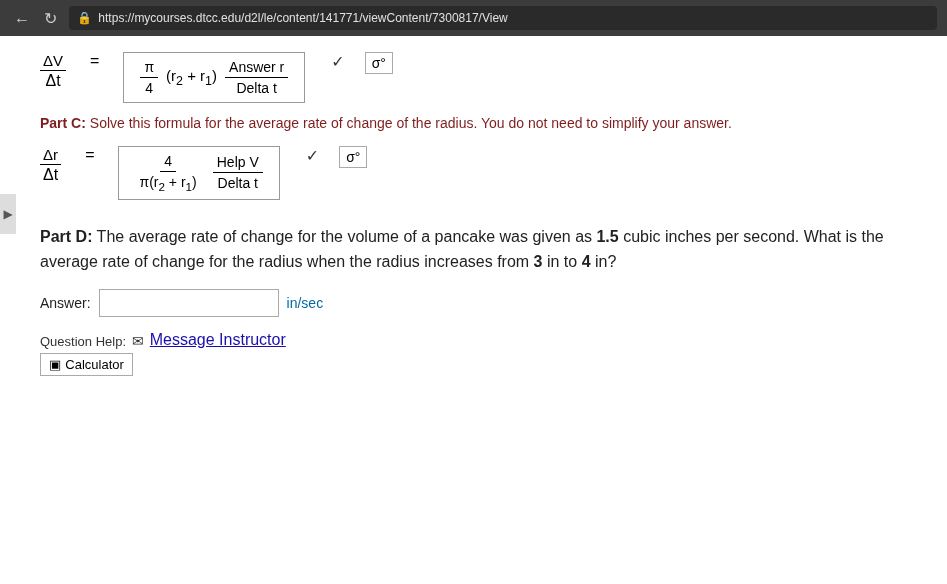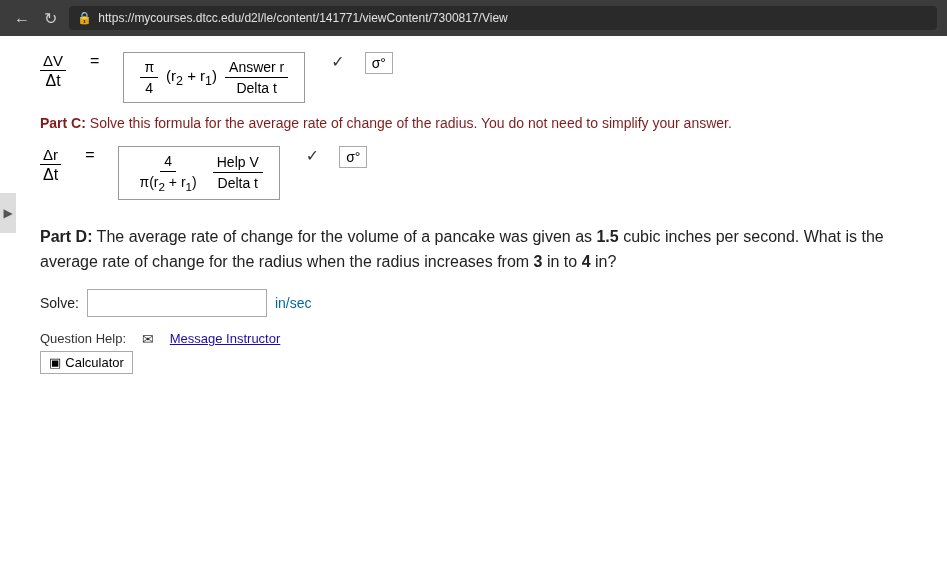--- a/index.html
+++ b/index.html
@@ -178,31 +178,31 @@
 
     
     .question-help {
       display: flex;
       flex-direction: column;
       gap: 4px;
     }
 
     .help-row {
       display: flex;
-      align-items: flex-start;
-      gap: 16px;
+      align-items: flex-end;
+      gap: 6px;
       font-size: 13px;
       color: #333;
     }
 
     .message-link {
       color: #1a0dab;
       text-decoration: underline;
       cursor: pointer;
-      font-size: 13px;
+      font-size: 16px;
     }
 
     .calculator-btn {
       display: flex;
       align-items: center;
       gap: 4px;
       border: 1px solid #aaa;
       padding: 3px 8px;
       font-size: 13px;
       cursor: pointer;
@@ -303,21 +303,21 @@
     </div>
 
     <div style="height: 16px;"></div>
 
     <p class="part-d-text">
       <strong>Part D:</strong>
       The average rate of change for the volume of a pancake was given as <strong class="bold-num">1.5</strong> cubic inches per second. What is the average rate of change for the radius when the radius increases from <strong class="bold-num">3</strong> in to <strong class="bold-num">4</strong> in?
     </p>
 
     <div class="answer-row">
-      <span class="answer-label">Solve:</span>
+      <span class="answer-label">Answer:</span>
       <input class="answer-input" type="text" value="" style="">
       <span class="unit-text">in/sec</span>
     </div>
 
     <div class="question-help">
       <div class="help-row">
         <span>Question Help:</span>
         <span style="font-size:14px;">✉</span>
         <a class="message-link">Message Instructor</a>
       </div>

